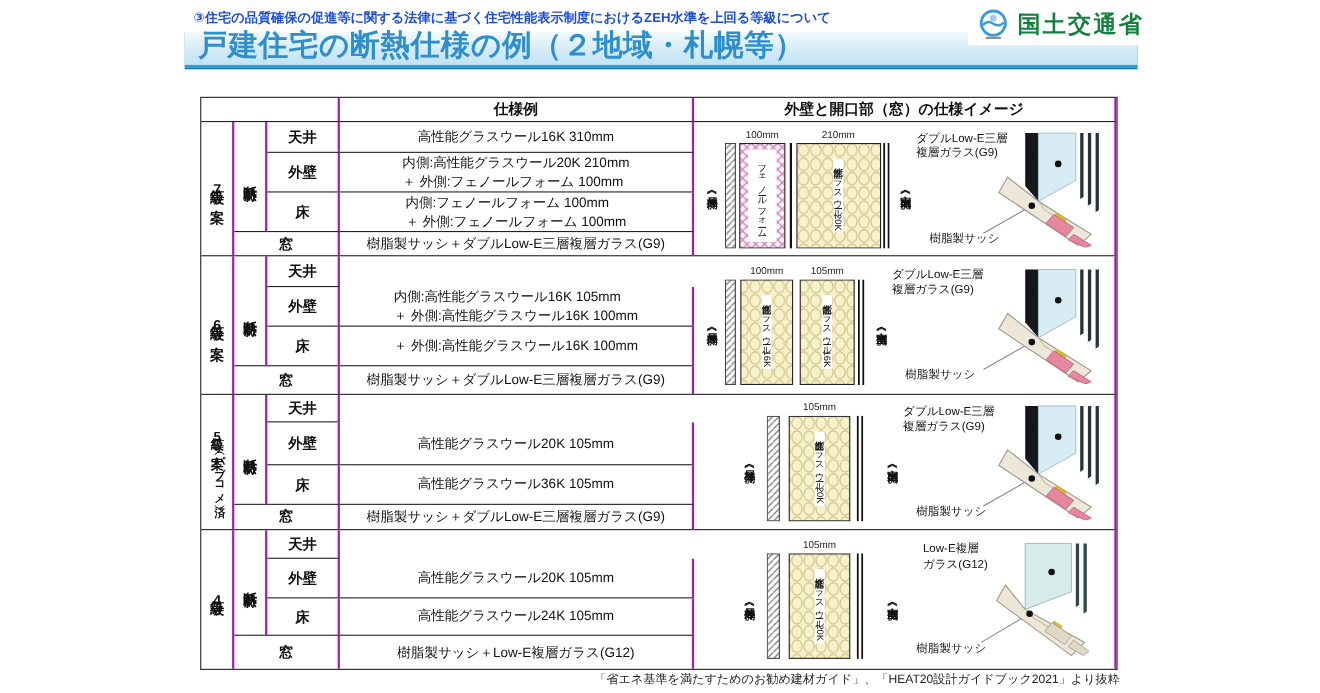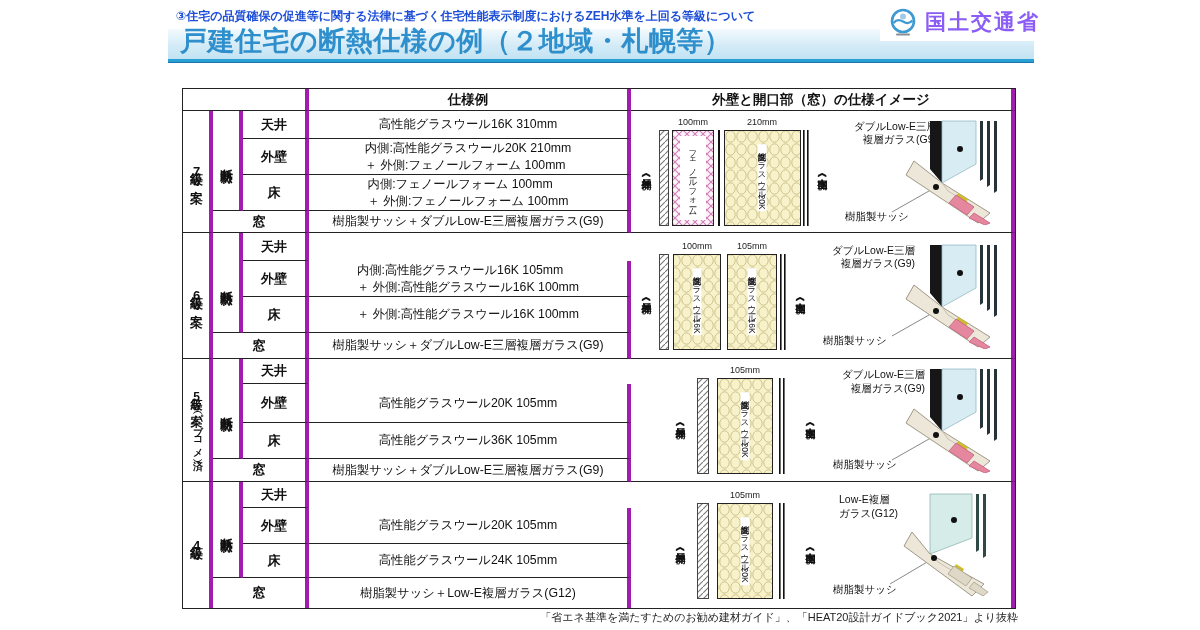--- a/index.html
+++ b/index.html
@@ -13,31 +13,31 @@
     position:absolute;left:168px;top:29px;width:866px;height:30px;
     background:linear-gradient(180deg,#f3fafd 0%,#d4ebf7 55%,#c2e3f3 100%);
     border-bottom:3px solid #29a0d4;box-shadow:0 1px 0 #1b74ad;
   }
   .page-title{
     position:absolute;left:12px;top:-6px;font-size:27px;font-weight:bold;color:#2e8fcc;
     letter-spacing:0.5px;white-space:nowrap;
   }
   .mlit-logo{position:absolute;left:880px;top:5px;display:flex;align-items:center;gap:7px;
     background:#fff;padding:2px 10px 4px 8px;z-index:5;}
-  .mlit-text{font-size:21px;font-weight:bold;color:#8b5cf6;letter-spacing:2px;}
+  .mlit-text{font-size:21px;font-weight:bold;color:#15803d;letter-spacing:2px;}
   .footer{position:absolute;right:182px;top:610px;font-size:11px;color:#222;}
 
   
   .spec-table{
     position:absolute;left:182px;top:88px;border:1.5px solid #222;background:#fff;
     display:grid;
     grid-template-columns:30px 30px 66px 322px 384px;
     grid-template-rows:22px 28px 36px 36px 22px 28px 36px 36px 26px 25px 39px 36px 23px 26px 36px 34px 30px;
   }
-  .c{border-right:4px solid #a21caf;border-bottom:1px solid #222;
+  .c{border-right:2px solid #a21caf;border-bottom:1px solid #222;
      display:flex;align-items:center;justify-content:center;position:relative;min-width:0;min-height:0;}
   .hd{font-weight:bold;font-size:13.5px;}
   .plabel{font-weight:bold;font-size:13px;}
   .spec{font-size:12.3px;text-align:left;line-height:1.35;}
   .vwrap{writing-mode:vertical-rl;display:flex;gap:1px;}
   .vtext-up{writing-mode:vertical-rl;text-orientation:upright;font-weight:bold;font-size:13px;letter-spacing:1px;}
   .vnote{writing-mode:vertical-rl;text-orientation:mixed;font-weight:bold;font-size:10px;}
   .ins-col{font-weight:bold;font-size:12.5px;}
 
   
@@ -45,21 +45,21 @@
   .side{writing-mode:vertical-rl;text-orientation:mixed;font-size:10px;font-weight:bold;letter-spacing:1px;color:#111;flex:0 0 auto;}
   .wall{position:relative;flex:0 0 auto;margin:12px 6px 0 6px;text-align:right;}
   .dim{position:absolute;top:-13px;transform:translateX(-50%);font-size:9px;color:#222;white-space:nowrap;}
   .ins-label{
     position:absolute;top:50%;transform:translate(-50%,-50%);
     writing-mode:vertical-rl;text-orientation:mixed;font-size:8.5px;line-height:1.05;
     background:#fff;padding:2px 0;white-space:nowrap;color:#111;
   }
   .winblock{position:relative;flex:1 1 auto;height:106px;margin-left:4px;}
   .winsvg{position:absolute;right:0;top:0;}
-  .glabel{position:absolute;top:1px;left:0;width:104px;text-align:right;font-size:10.5px;line-height:1.3;color:#111;}
+  .glabel{position:absolute;top:1px;left:0;width:104px;text-align:left;font-size:10.5px;line-height:1.3;color:#111;}
   .glabel span{display:block;}
   .slabel{position:absolute;bottom:1px;left:12px;font-size:10.5px;color:#111;}
 </style>
 </head>
 <body>
 
 <svg width="0" height="0" style="position:absolute" aria-hidden="true">
   <defs>
     <pattern id="hatch" width="6" height="6" patternUnits="userSpaceOnUse">
       <rect width="6" height="6" fill="#ffffff"></rect>

